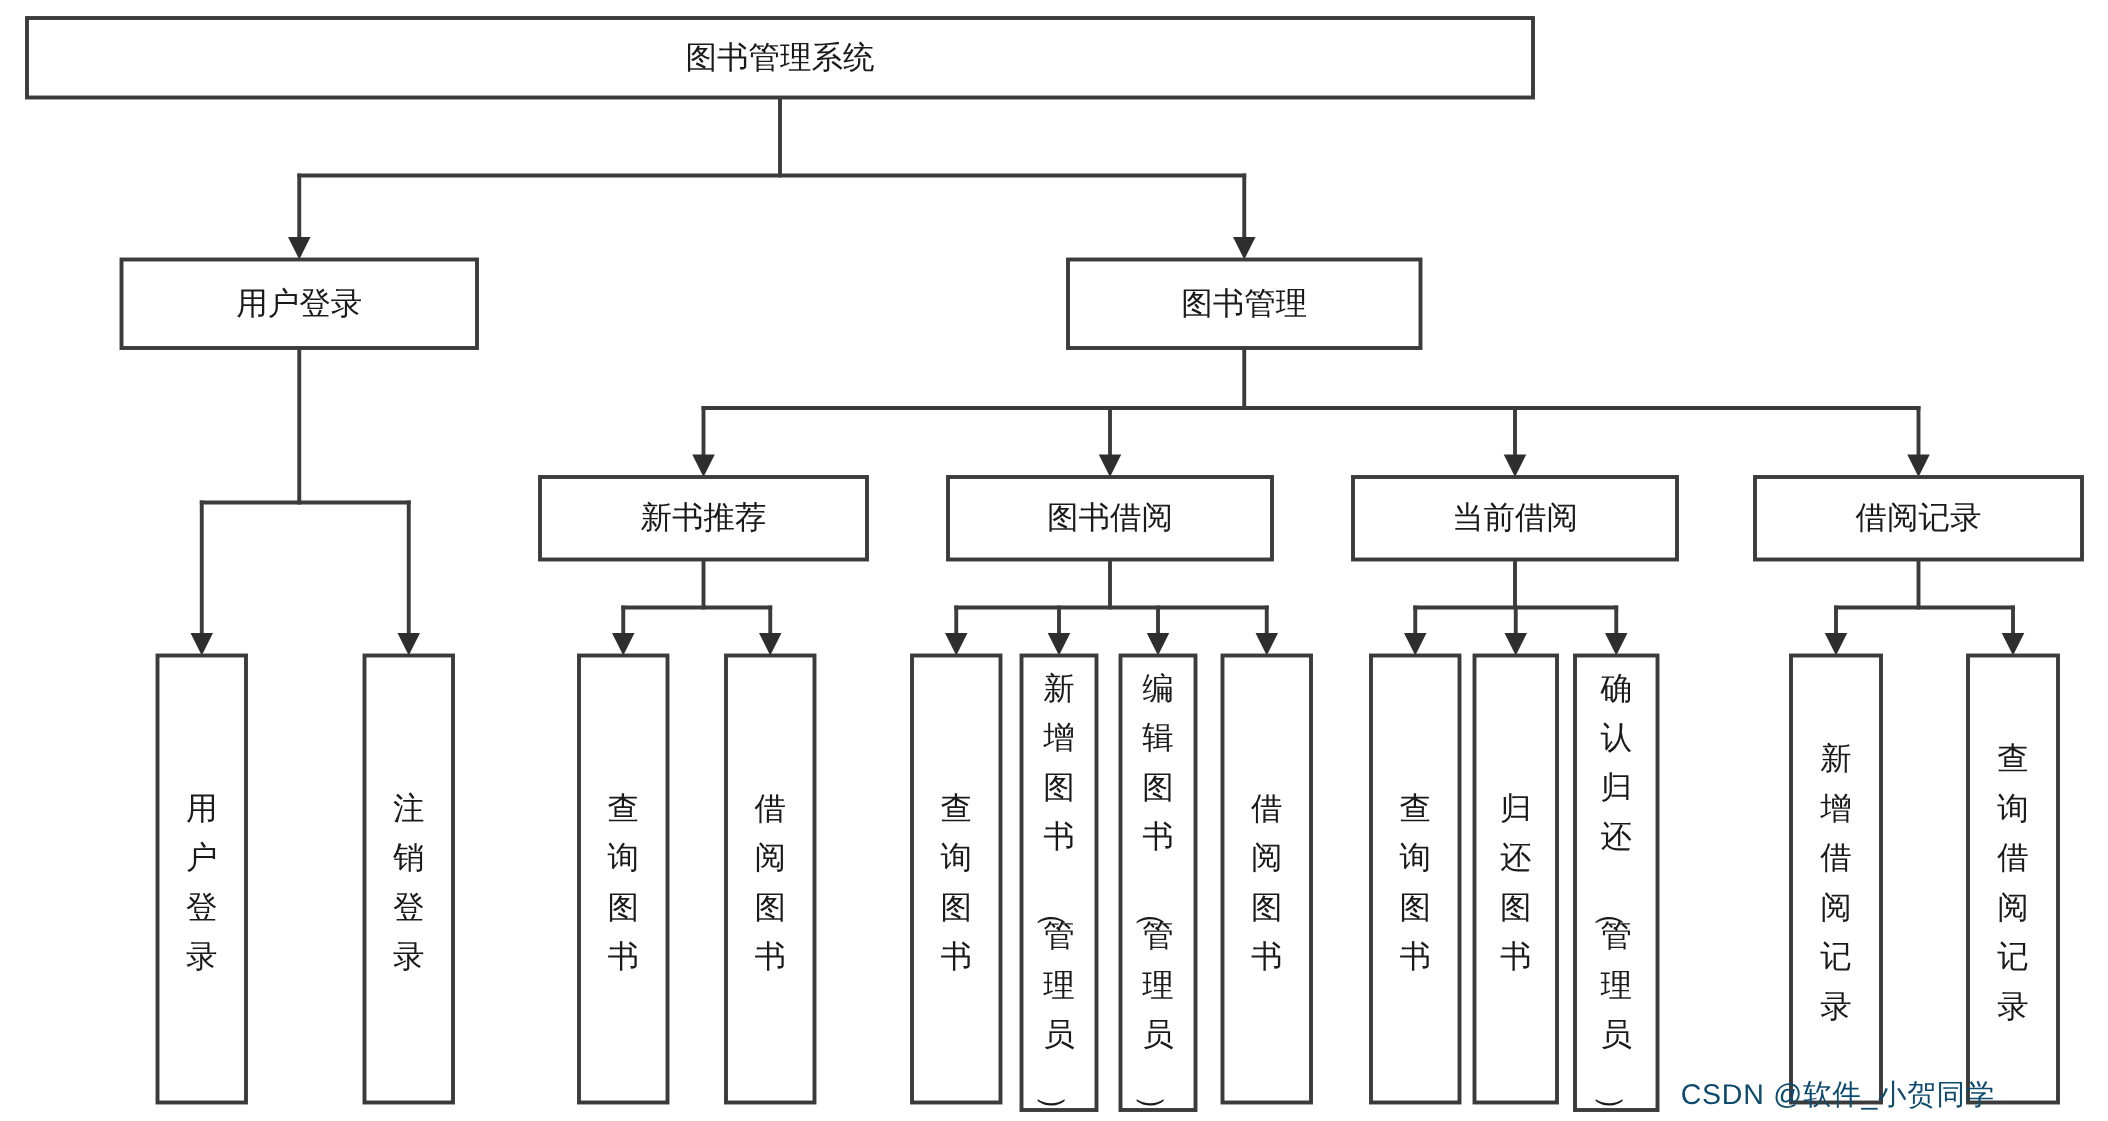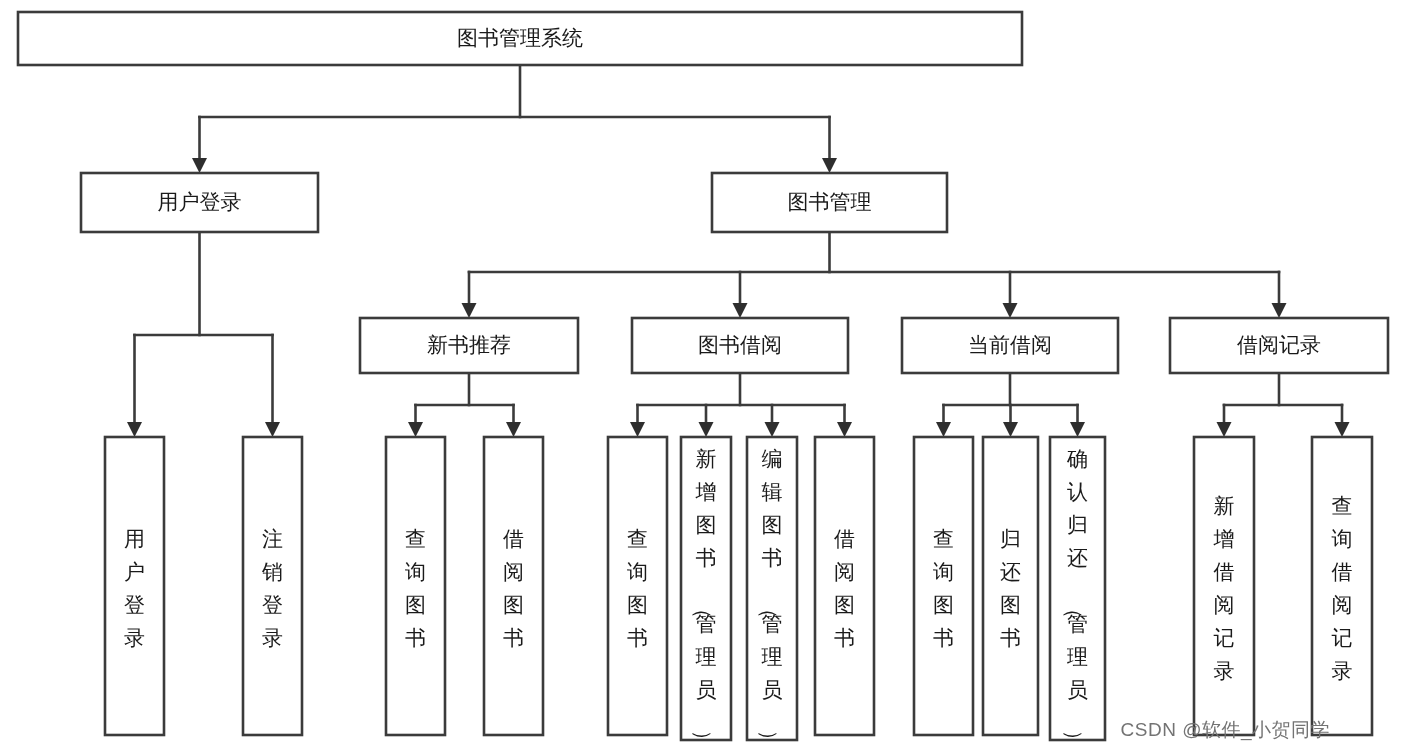--- a/index.html
+++ b/index.html
@@ -53,21 +53,21 @@
     font-size: 21px;
     fill: #1a1a1a;
     text-anchor: middle;
   }
   .watermark {
     position: absolute;
     right: 12px;
     bottom: 4px;
     font-family: "Liberation Sans", "DejaVu Sans", sans-serif;
     font-size: 19px;
-    color: #737373;
+    color: #0c4a6e;
     white-space: nowrap;
     letter-spacing: 0.5px;
   }
 </style>
 </head>
 <body>
 
 <div id="diagram-root">
   <svg class="flow" id="flow-svg" viewBox="0 0 1405 747">
     <g id="edges-layer">

